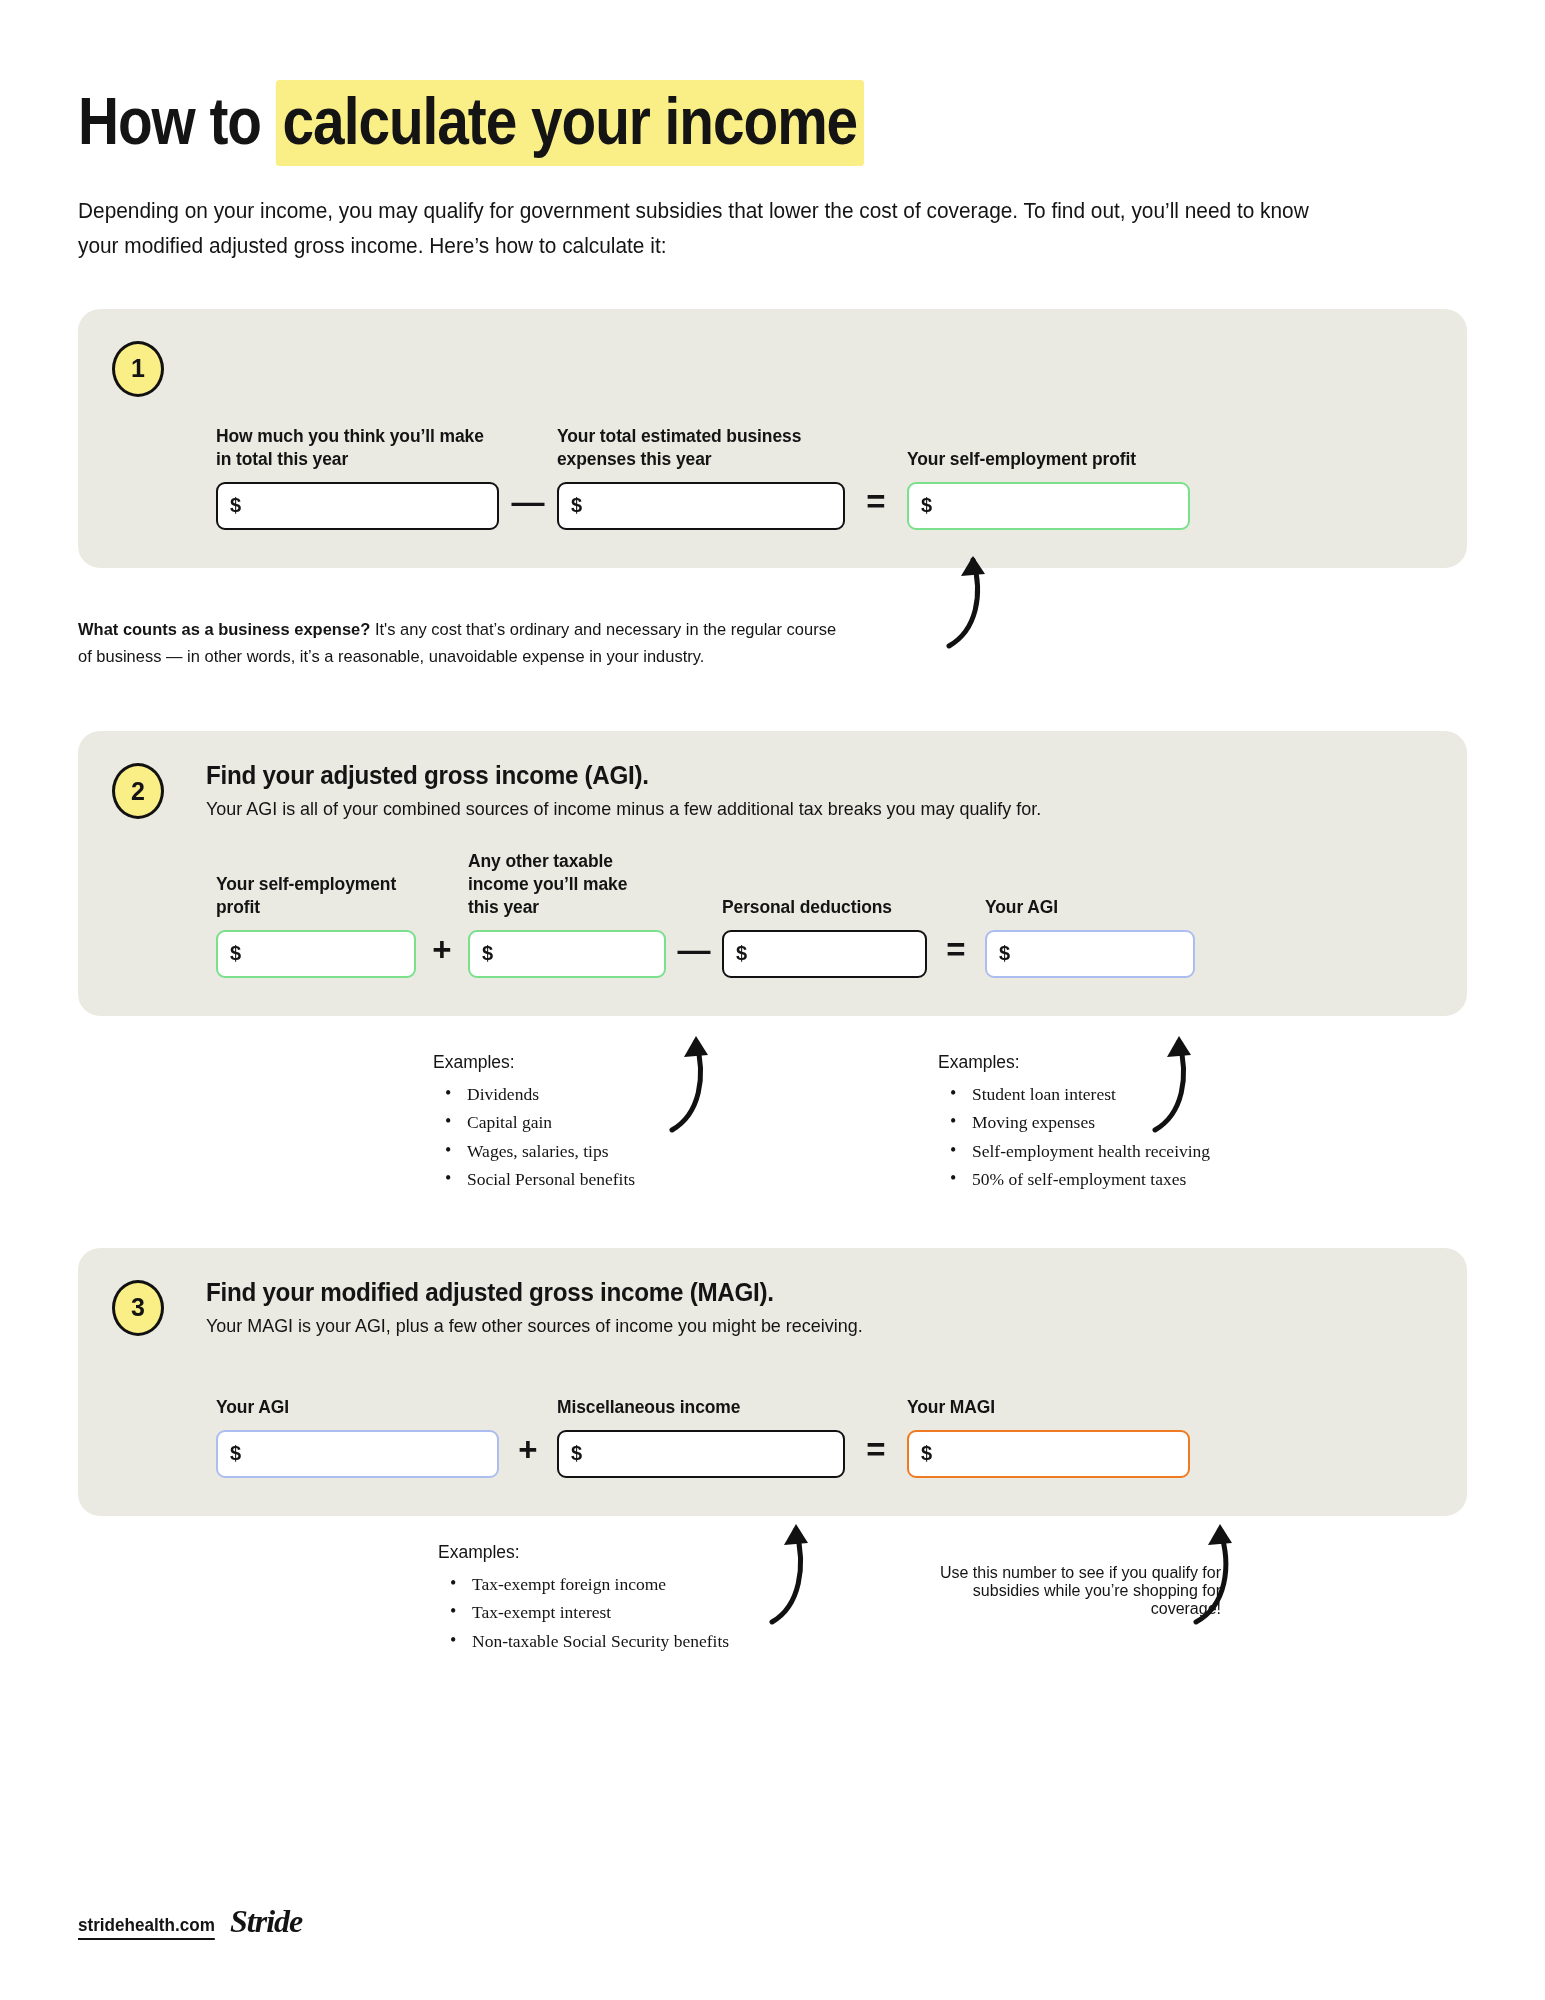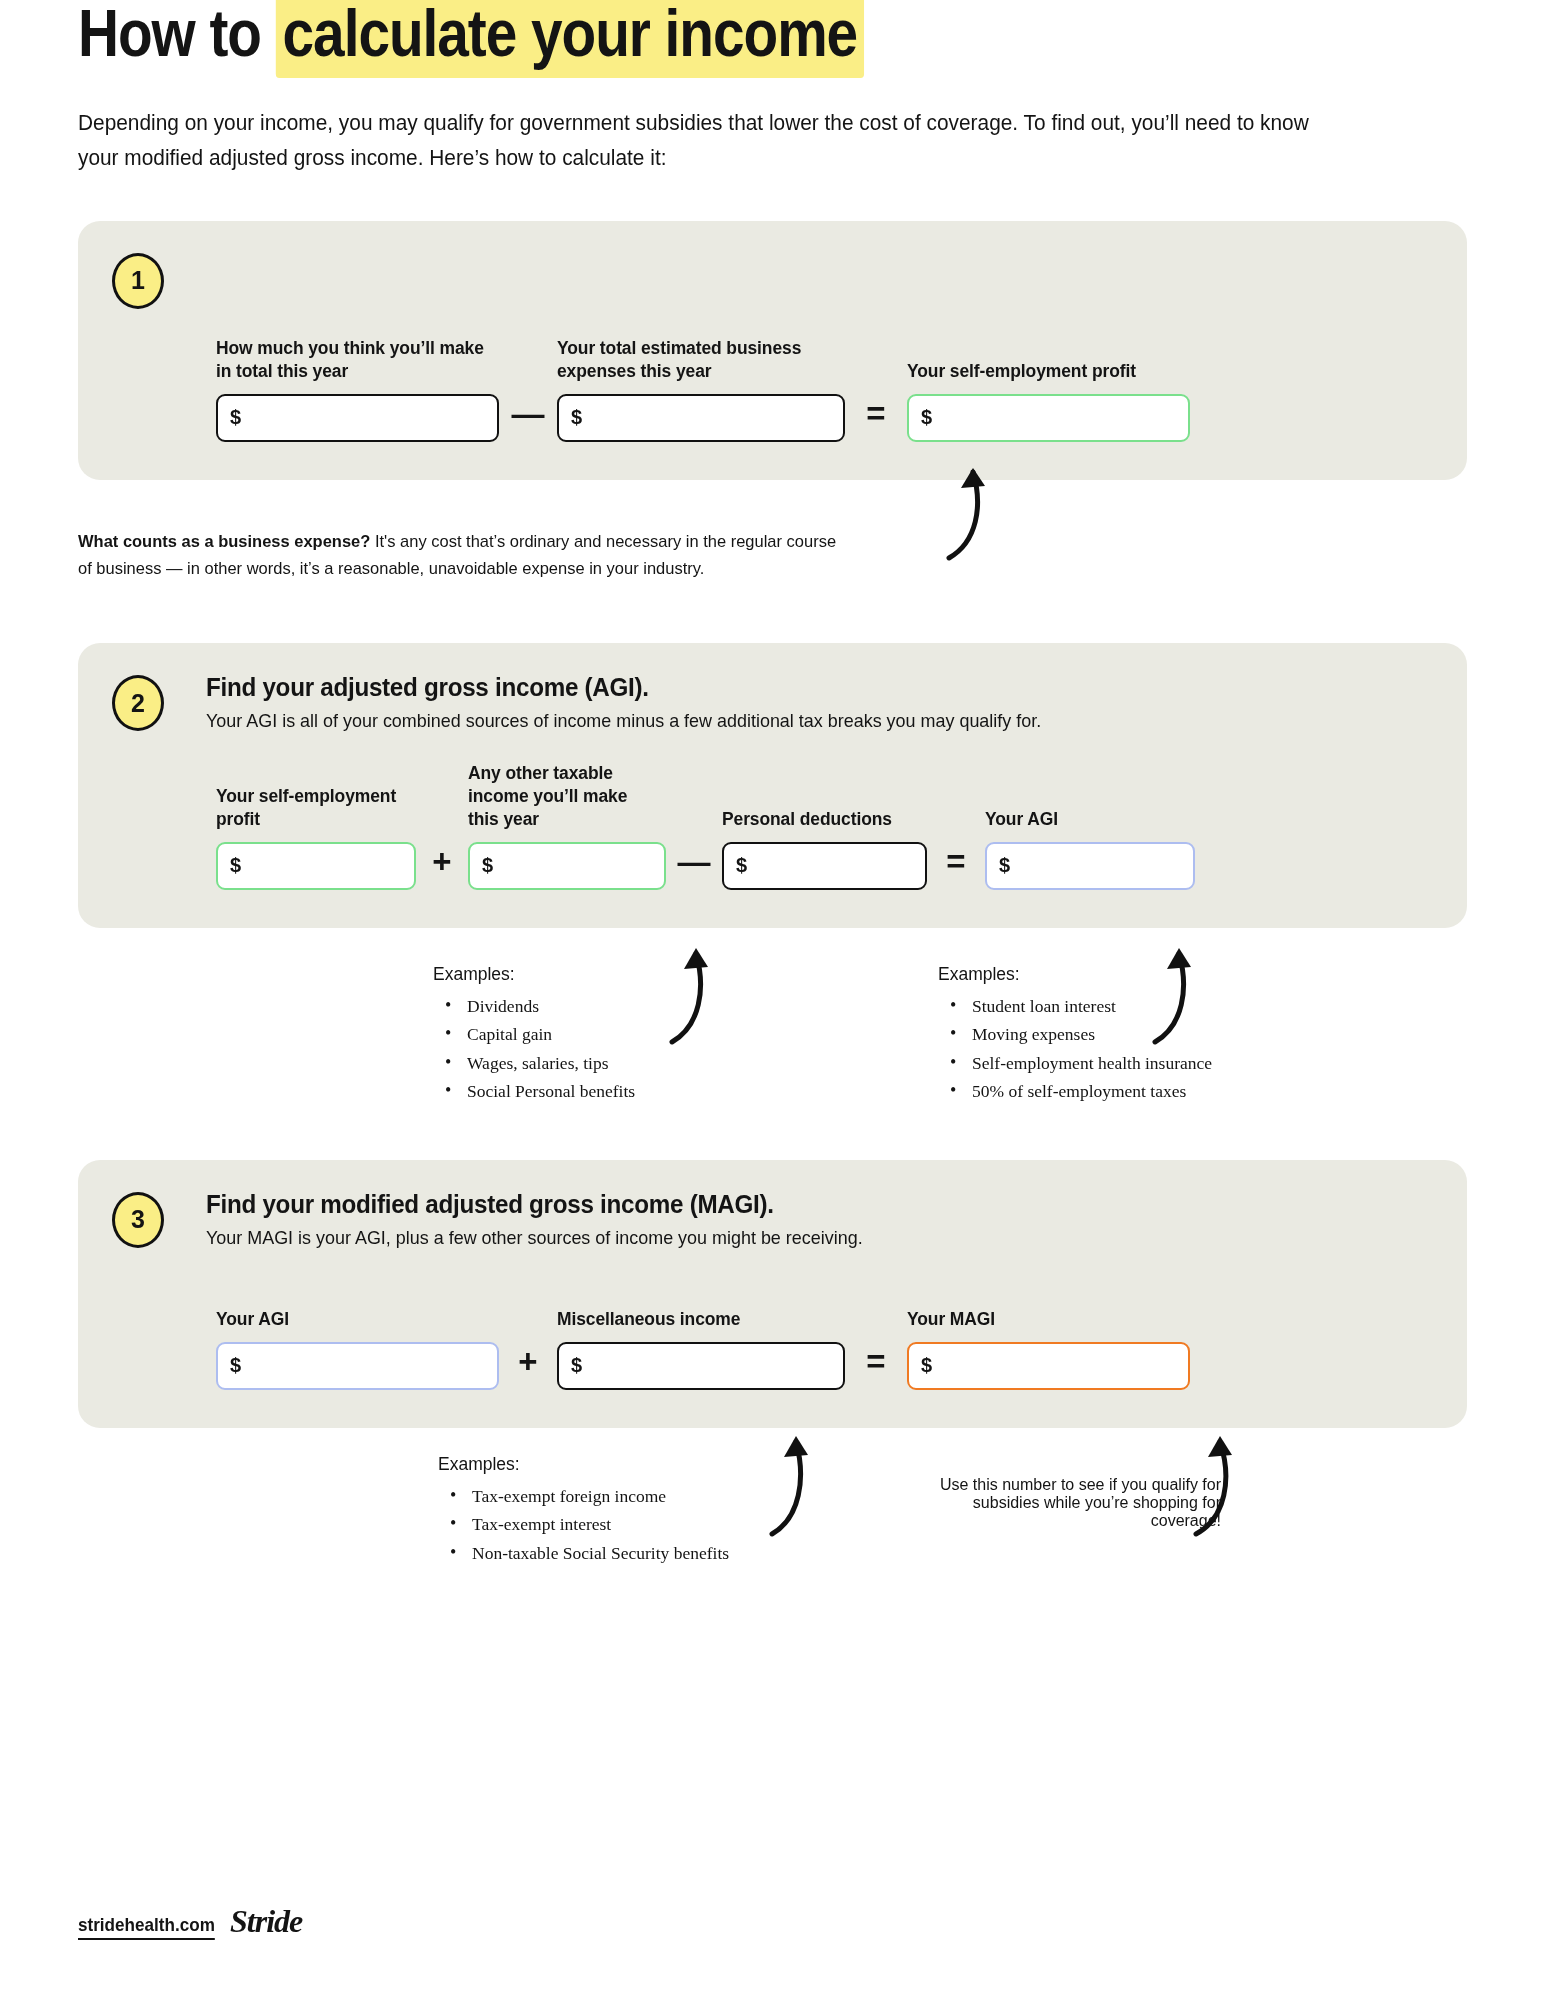--- a/index.html
+++ b/index.html
@@ -12,21 +12,21 @@
     overflow: hidden;
   }
   .page {
     position: relative;
     width: 1545px;
     height: 2000px;
     padding: 0 78px;
   }
 
   
-  .title-wrap { }
+  .title-wrap { padding-top: 88px; }
   .title {
     font-size: 66px;
     font-weight: 700;
     letter-spacing: -1.2px;
     line-height: 1.0;
     transform: scaleX(0.86);
     transform-origin: left center;
     white-space: nowrap;
   }
   .title .hl {
@@ -245,21 +245,21 @@
     <svg class="arrow" style="left:580px; top:-22px;" width="60" height="106" viewBox="0 0 60 106">
       <path d="M14 100 C 42 84, 48 46, 38 12" stroke="#111" stroke-width="5" fill="none" stroke-linecap="round"></path>
       <path d="M38 6 L 26 27 L 50 25 Z" fill="#111"></path>
     </svg>
 
     <div style="position:absolute; left:860px; top:0; width:340px;">
       <div class="ex-title">Examples:</div>
       <ul class="ex-list">
         <li>Student loan interest</li>
         <li>Moving expenses</li>
-        <li>Self-employment health insurance</li>
+        <li>Self-employment health receiving</li>
         <li>50% of self-employment taxes</li>
       </ul>
     </div>
     <svg class="arrow" style="left:1063px; top:-22px;" width="60" height="106" viewBox="0 0 60 106">
       <path d="M14 100 C 42 84, 48 46, 38 12" stroke="#111" stroke-width="5" fill="none" stroke-linecap="round"></path>
       <path d="M38 6 L 26 27 L 50 25 Z" fill="#111"></path>
     </svg>
   </div>
 
   <div class="card" style="margin-top:46px;">

